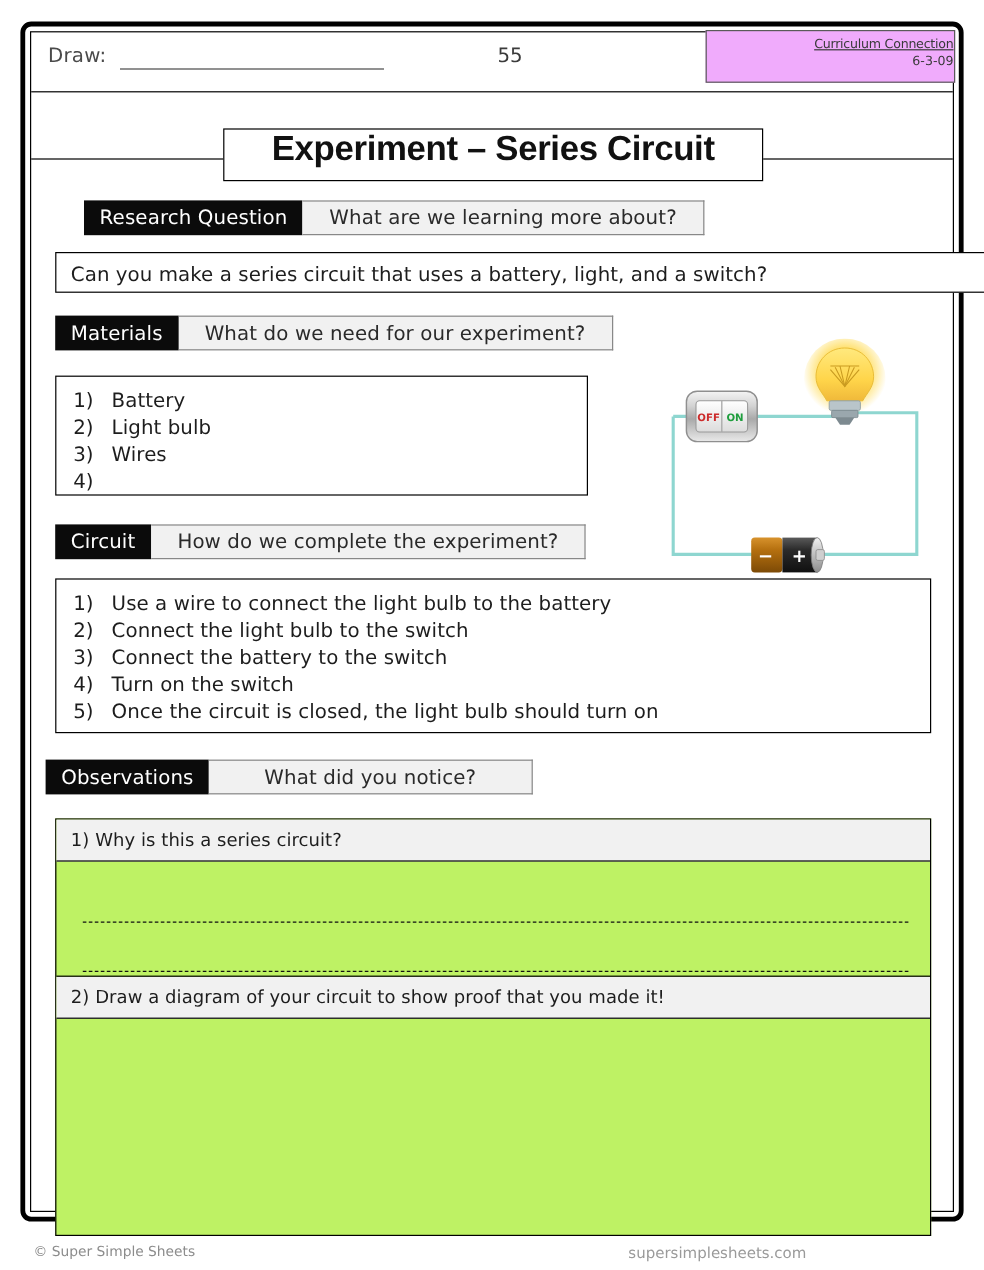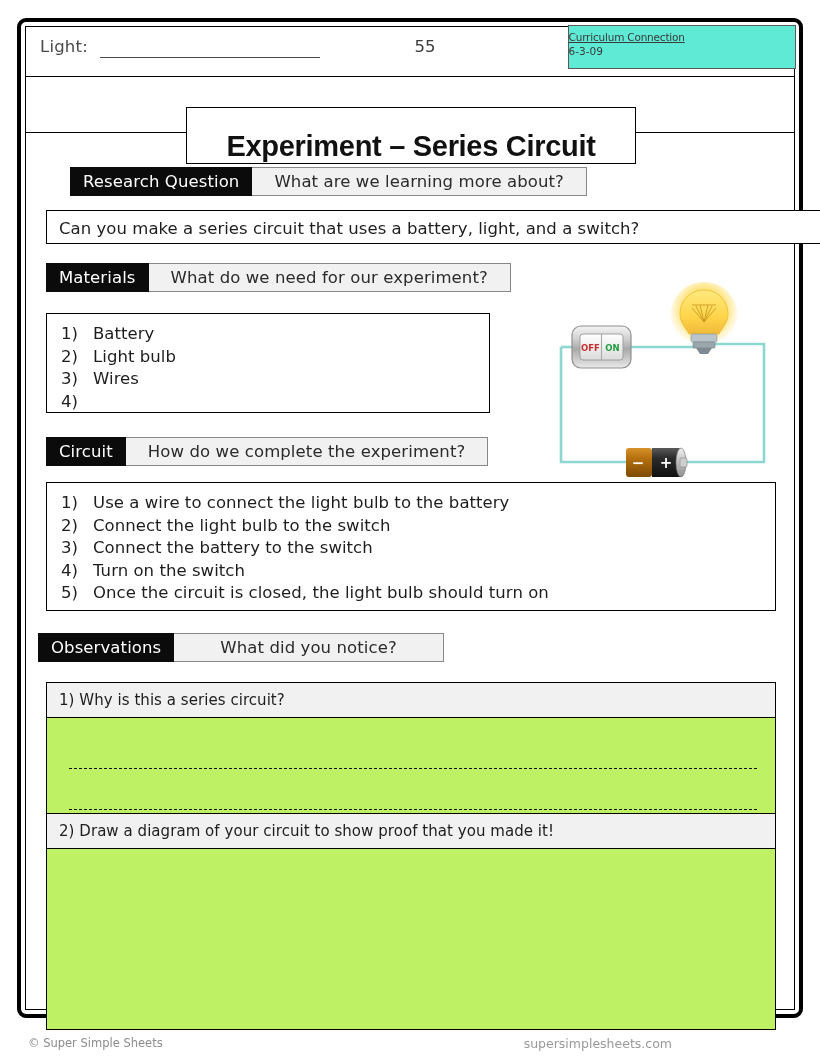--- a/index.html
+++ b/index.html
@@ -68,26 +68,26 @@
     text-align: center;
     font-size: 16.5px;
     color: #3b3b3b;
     padding-left: 30px;
     box-sizing: border-box;
   }
   .curriculum-box {
     position: absolute;
     right: -1.6px;
     top: -1.6px;
-    width: 228px;
+    width: 208px;
     height: 44px;
-    background: #5eead4;
+    background: #f0abfc;
     border: 1.4px solid #5a5a5a;
     box-sizing: border-box;
-    text-align: left;
+    text-align: right;
     padding-top: 5px;
   }
   .curriculum-title {
     font-size: 10.5px;
     color: #3a3a3a;
     text-decoration: underline;
     display: block;
     line-height: 1.25;
     letter-spacing: -0.2px;
   }
@@ -113,26 +113,26 @@
     top: 105px;
     width: 100%;
     border-bottom: 1.6px solid #000;
     z-index: 1;
   }
   .title-box {
     position: absolute;
     left: 160px;
     top: 80px;
     width: 450px;
-    height: 57px;
+    height: 44px;
     background: #fff;
     border: 1.8px solid #000;
     box-sizing: border-box;
     display: flex;
-    align-items: flex-end;
+    align-items: flex-start;
     justify-content: center;
     z-index: 2;
   }
   .title-text {
     font-family: "Liberation Sans", sans-serif;
     font-weight: bold;
     font-size: 29px;
     letter-spacing: -0.3px;
     color: #111;
     white-space: nowrap;
@@ -273,21 +273,21 @@
   }
 </style>
 </head>
 <body>
 
 <div class="page-outer"></div>
 
 <div class="page-inner">
 
   <div class="header-row">
-    <span class="name-label">Light:</span>
+    <span class="name-label">Draw:</span>
     <div class="name-rule"></div>
     <span class="page-number">55</span>
     <div class="curriculum-box">
       <span class="curriculum-title">Curriculum Connection</span>
       <span class="curriculum-code">6-3-09</span>
     </div>
   </div>
   <div class="header-divider"></div>
 
   <div class="title-rule"></div>

